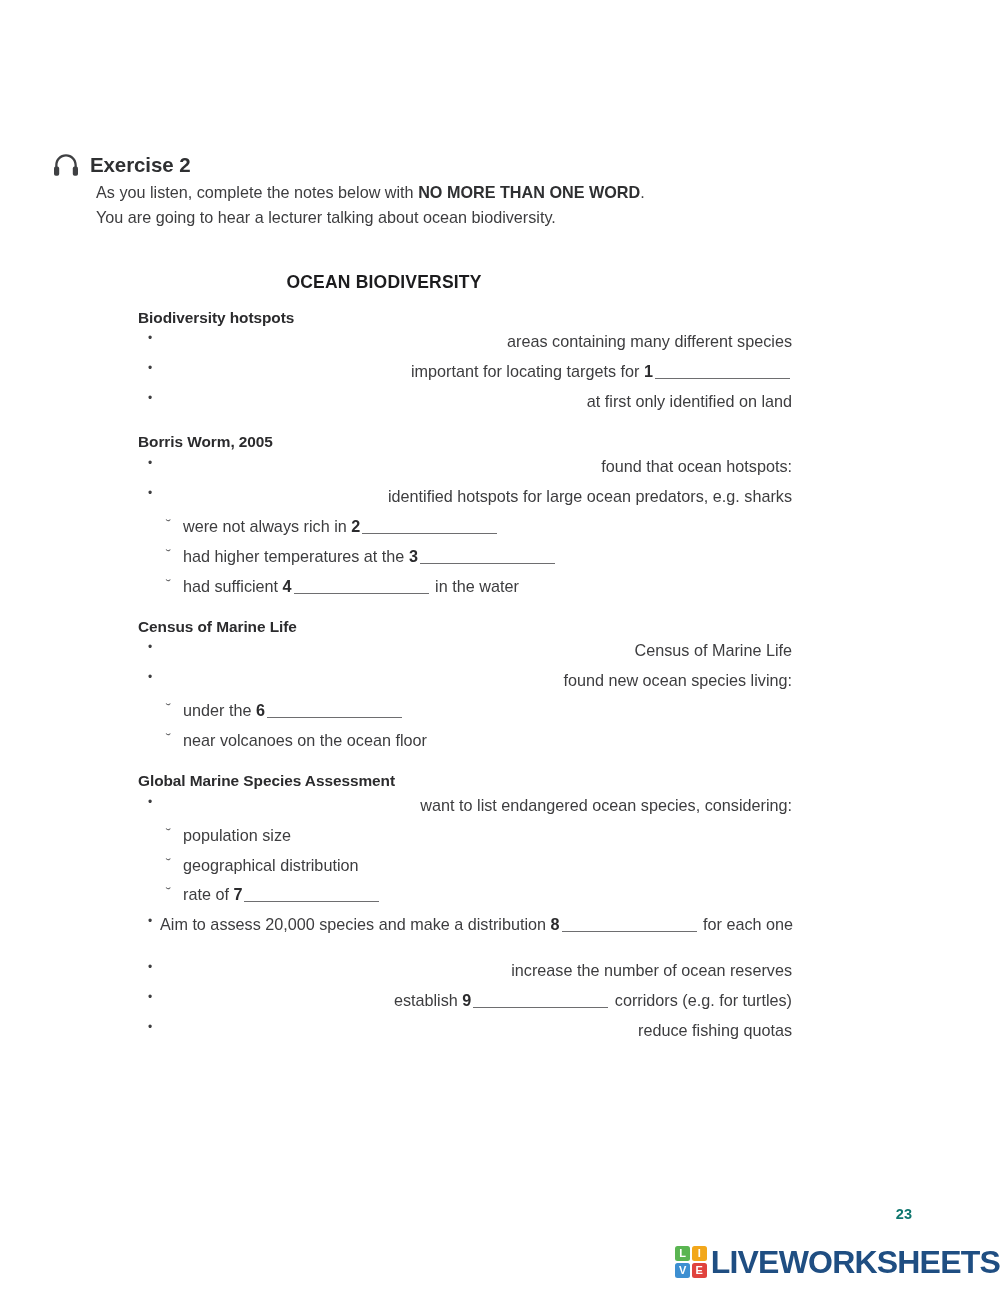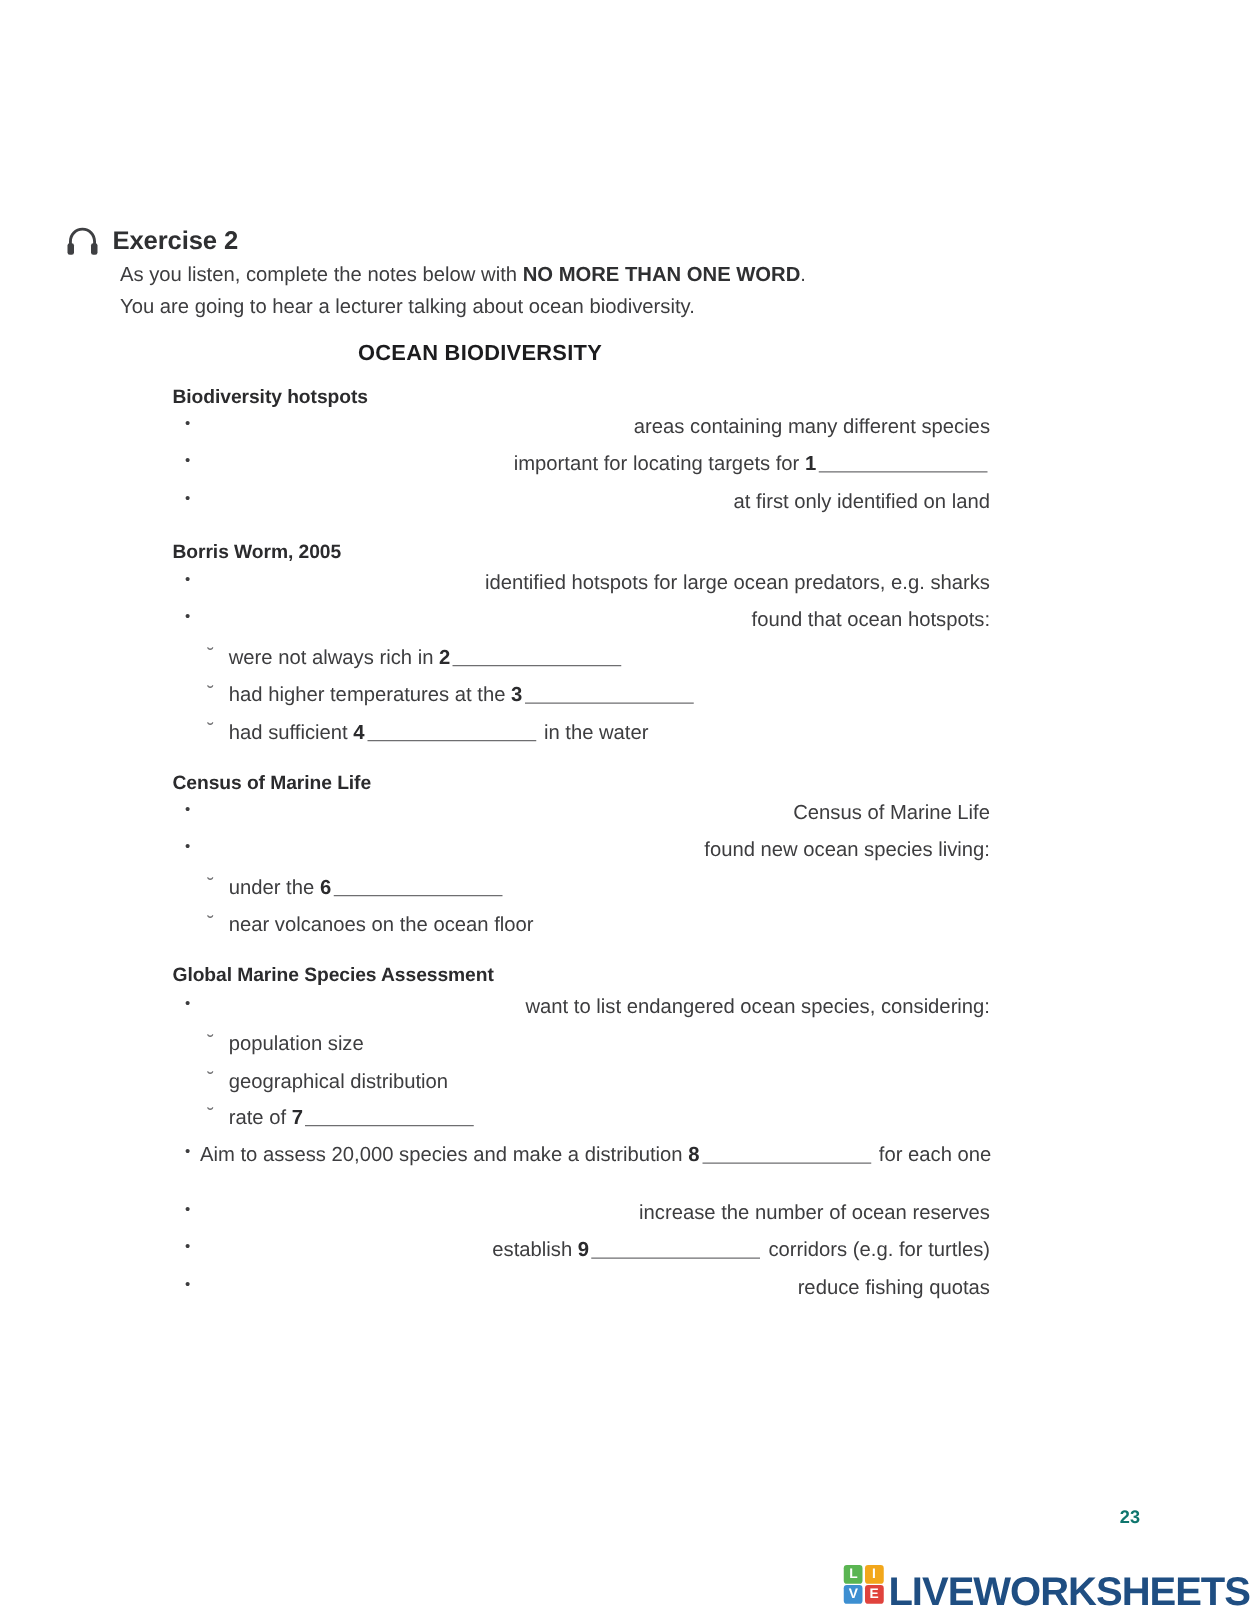--- a/index.html
+++ b/index.html
@@ -29,21 +29,20 @@
     position: absolute;
     left: 52px;
     top: 150px;
     width: 900px;
   }
   .ex-title-row {
     display: flex;
     align-items: center;
     gap: 10px;
     height: 30px;
-    margin-top: 28px;
   }
   .headphones-icon {
     width: 28px;
     height: 26px;
     display: block;
     flex: 0 0 auto;
   }
   .ex-title {
     font-size: 20.5px;
     font-weight: bold;
@@ -175,21 +174,20 @@
     font-weight: bold;
     line-height: 1;
     font-family: "Liberation Sans", sans-serif;
   }
   .brand-word {
     font-size: 32px;
     font-weight: bold;
     letter-spacing: -0.8px;
     line-height: 1;
     color: #1f4e82;
-    margin-top: 11px;
   }
 </style>
 </head>
 <body>
 
 <div class="page">
 
   <div class="ex-header">
     <div class="ex-title-row">
       <span>
@@ -212,22 +210,22 @@
           <div class="section-heading">Biodiversity hotspots</div>
           <ul class="bullets">
             <li class="bullet"><span>areas containing many different species</span></li>
             <li class="bullet"><span>important for locating targets for</span> <span class="num">1</span><span class="blank"></span></li>
             <li class="bullet"><span>at first only identified on land</span></li>
           </ul>
         </div>
         <div class="section">
           <div class="section-heading">Borris Worm, 2005</div>
           <ul class="bullets">
+            <li class="bullet"><span>found that ocean hotspots:</span></li>
             <li class="bullet"><span>identified hotspots for large ocean predators, e.g. sharks</span></li>
-            <li class="bullet"><span>found that ocean hotspots:</span></li>
             <li class="subbullet"><span>were not always rich in</span> <span class="num">2</span><span class="blank"></span></li>
             <li class="subbullet"><span>had higher temperatures at the</span> <span class="num">3</span><span class="blank"></span></li>
             <li class="subbullet"><span>had sufficient</span> <span class="num">4</span><span class="blank"></span> <span>in the water</span></li>
           </ul>
         </div>
         <div class="section">
           <div class="section-heading">Census of Marine Life</div>
           <ul class="bullets">
             <li class="bullet"><span>Census of Marine Life</span></li>
             <li class="bullet"><span>found new ocean species living:</span></li>

